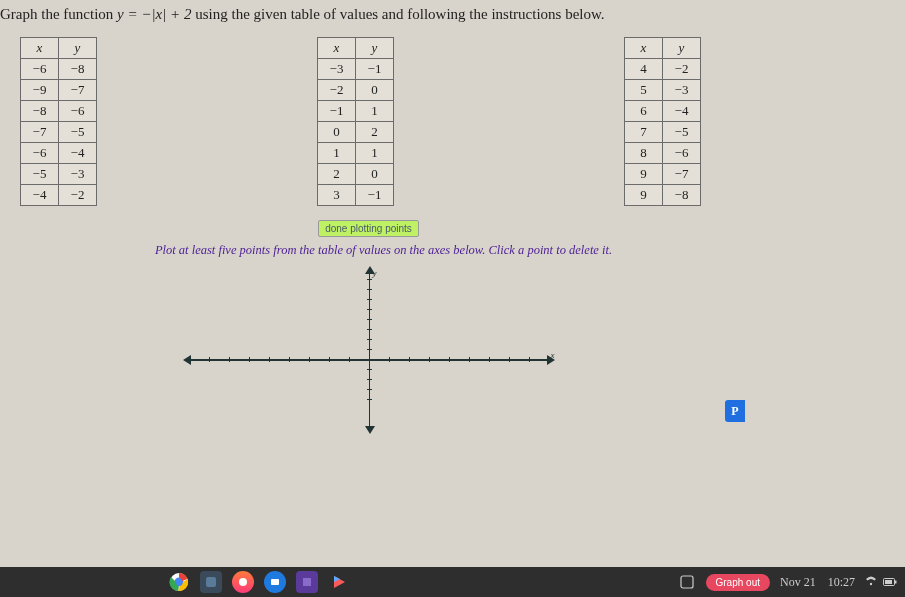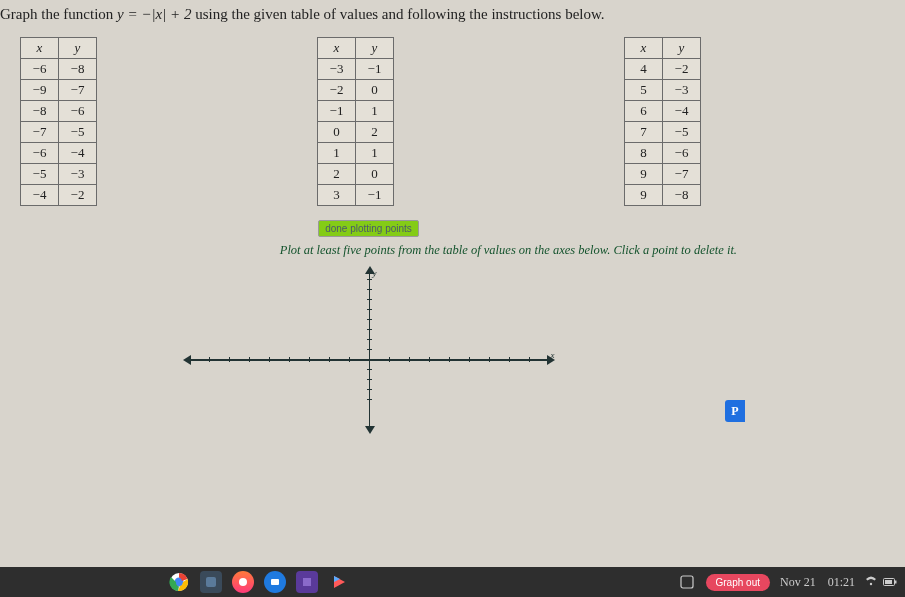--- a/index.html
+++ b/index.html
@@ -46,29 +46,29 @@
     color: #222;
   }
   table.vals th { font-style: italic; background:#e4e0d7; }
   table.vals td { font-style: normal; }
   .done-btn {
     display: block;
     margin: 6px auto 4px auto;
     font-size: 10px;
     padding: 2px 6px;
     border: 1px solid #999;
-    background: #84cc16;
+    background: #bef264;
     color: #4a5a6a;
     border-radius: 2px;
     cursor: pointer;
   }
   .instr {
-    text-align: right;
+    text-align: center;
     font-size: 12.5px;
-    color: #14532d;
+    color: #4c1d95;
     padding: 2px 0 6px 30px;
     font-style: italic;
   }
   .instr .em { font-style: italic; }
   .graph-area {
     width: 400px;
     height: 170px;
     margin: 0 auto;
     position: relative;
   }
@@ -376,21 +376,21 @@
   <div class="tray-icon">
     <svg width="14" height="14" viewBox="0 0 14 14">
         <rect x="1" y="1" width="12" height="12" rx="2" fill="none" stroke="#ccc" stroke-width="1.2"></rect>
       </svg>
   </div>
 
   <button class="signout">Graph out</button>
 
   <div class="clock">
     <span>Nov 21</span>
-    <span>01:21</span>
+    <span>10:27</span>
   </div>
 
   <div class="batwifi">
     <span style="color:#ccc">
       <svg width="12" height="12" viewBox="0 0 12 12">
           <path d="M1 4 Q6 -1 11 4 L9.5 5.5 Q6 2.5 2.5 5.5 Z" fill="#ccc"></path>
           <circle cx="6" cy="9" r="1.2" fill="#ccc"></circle>
         </svg>
     </span>
     <span style="color:#ccc">

